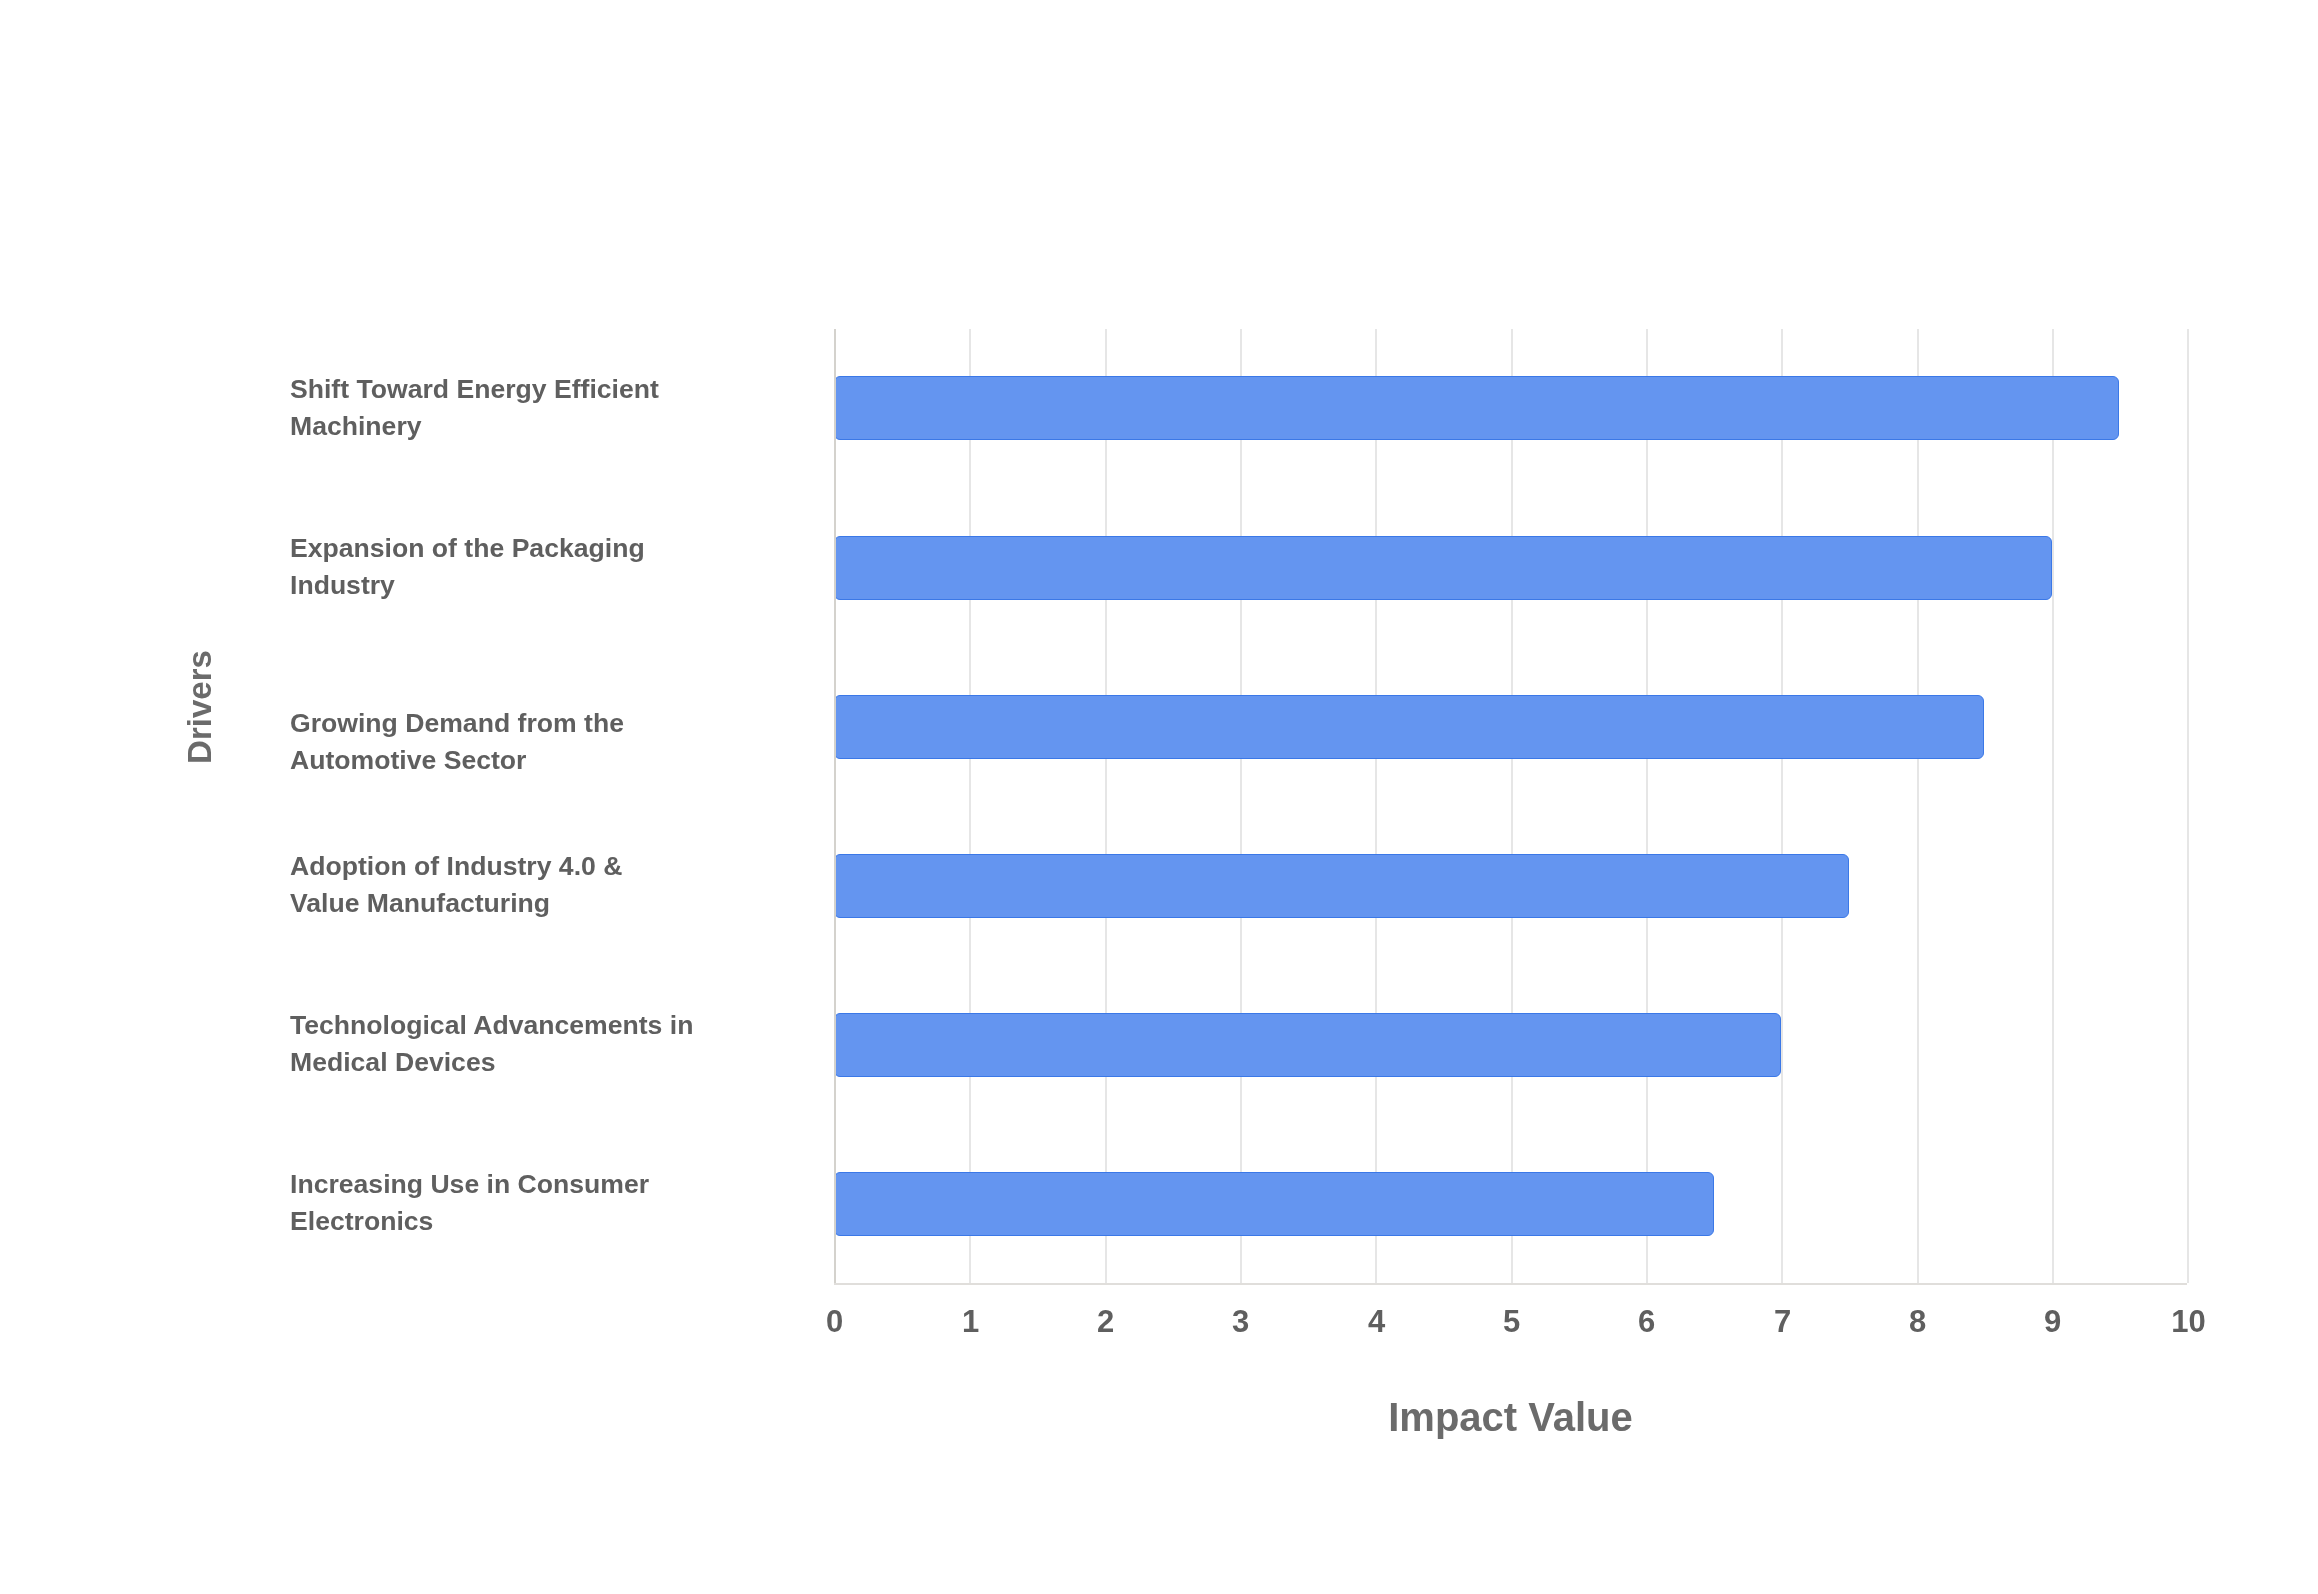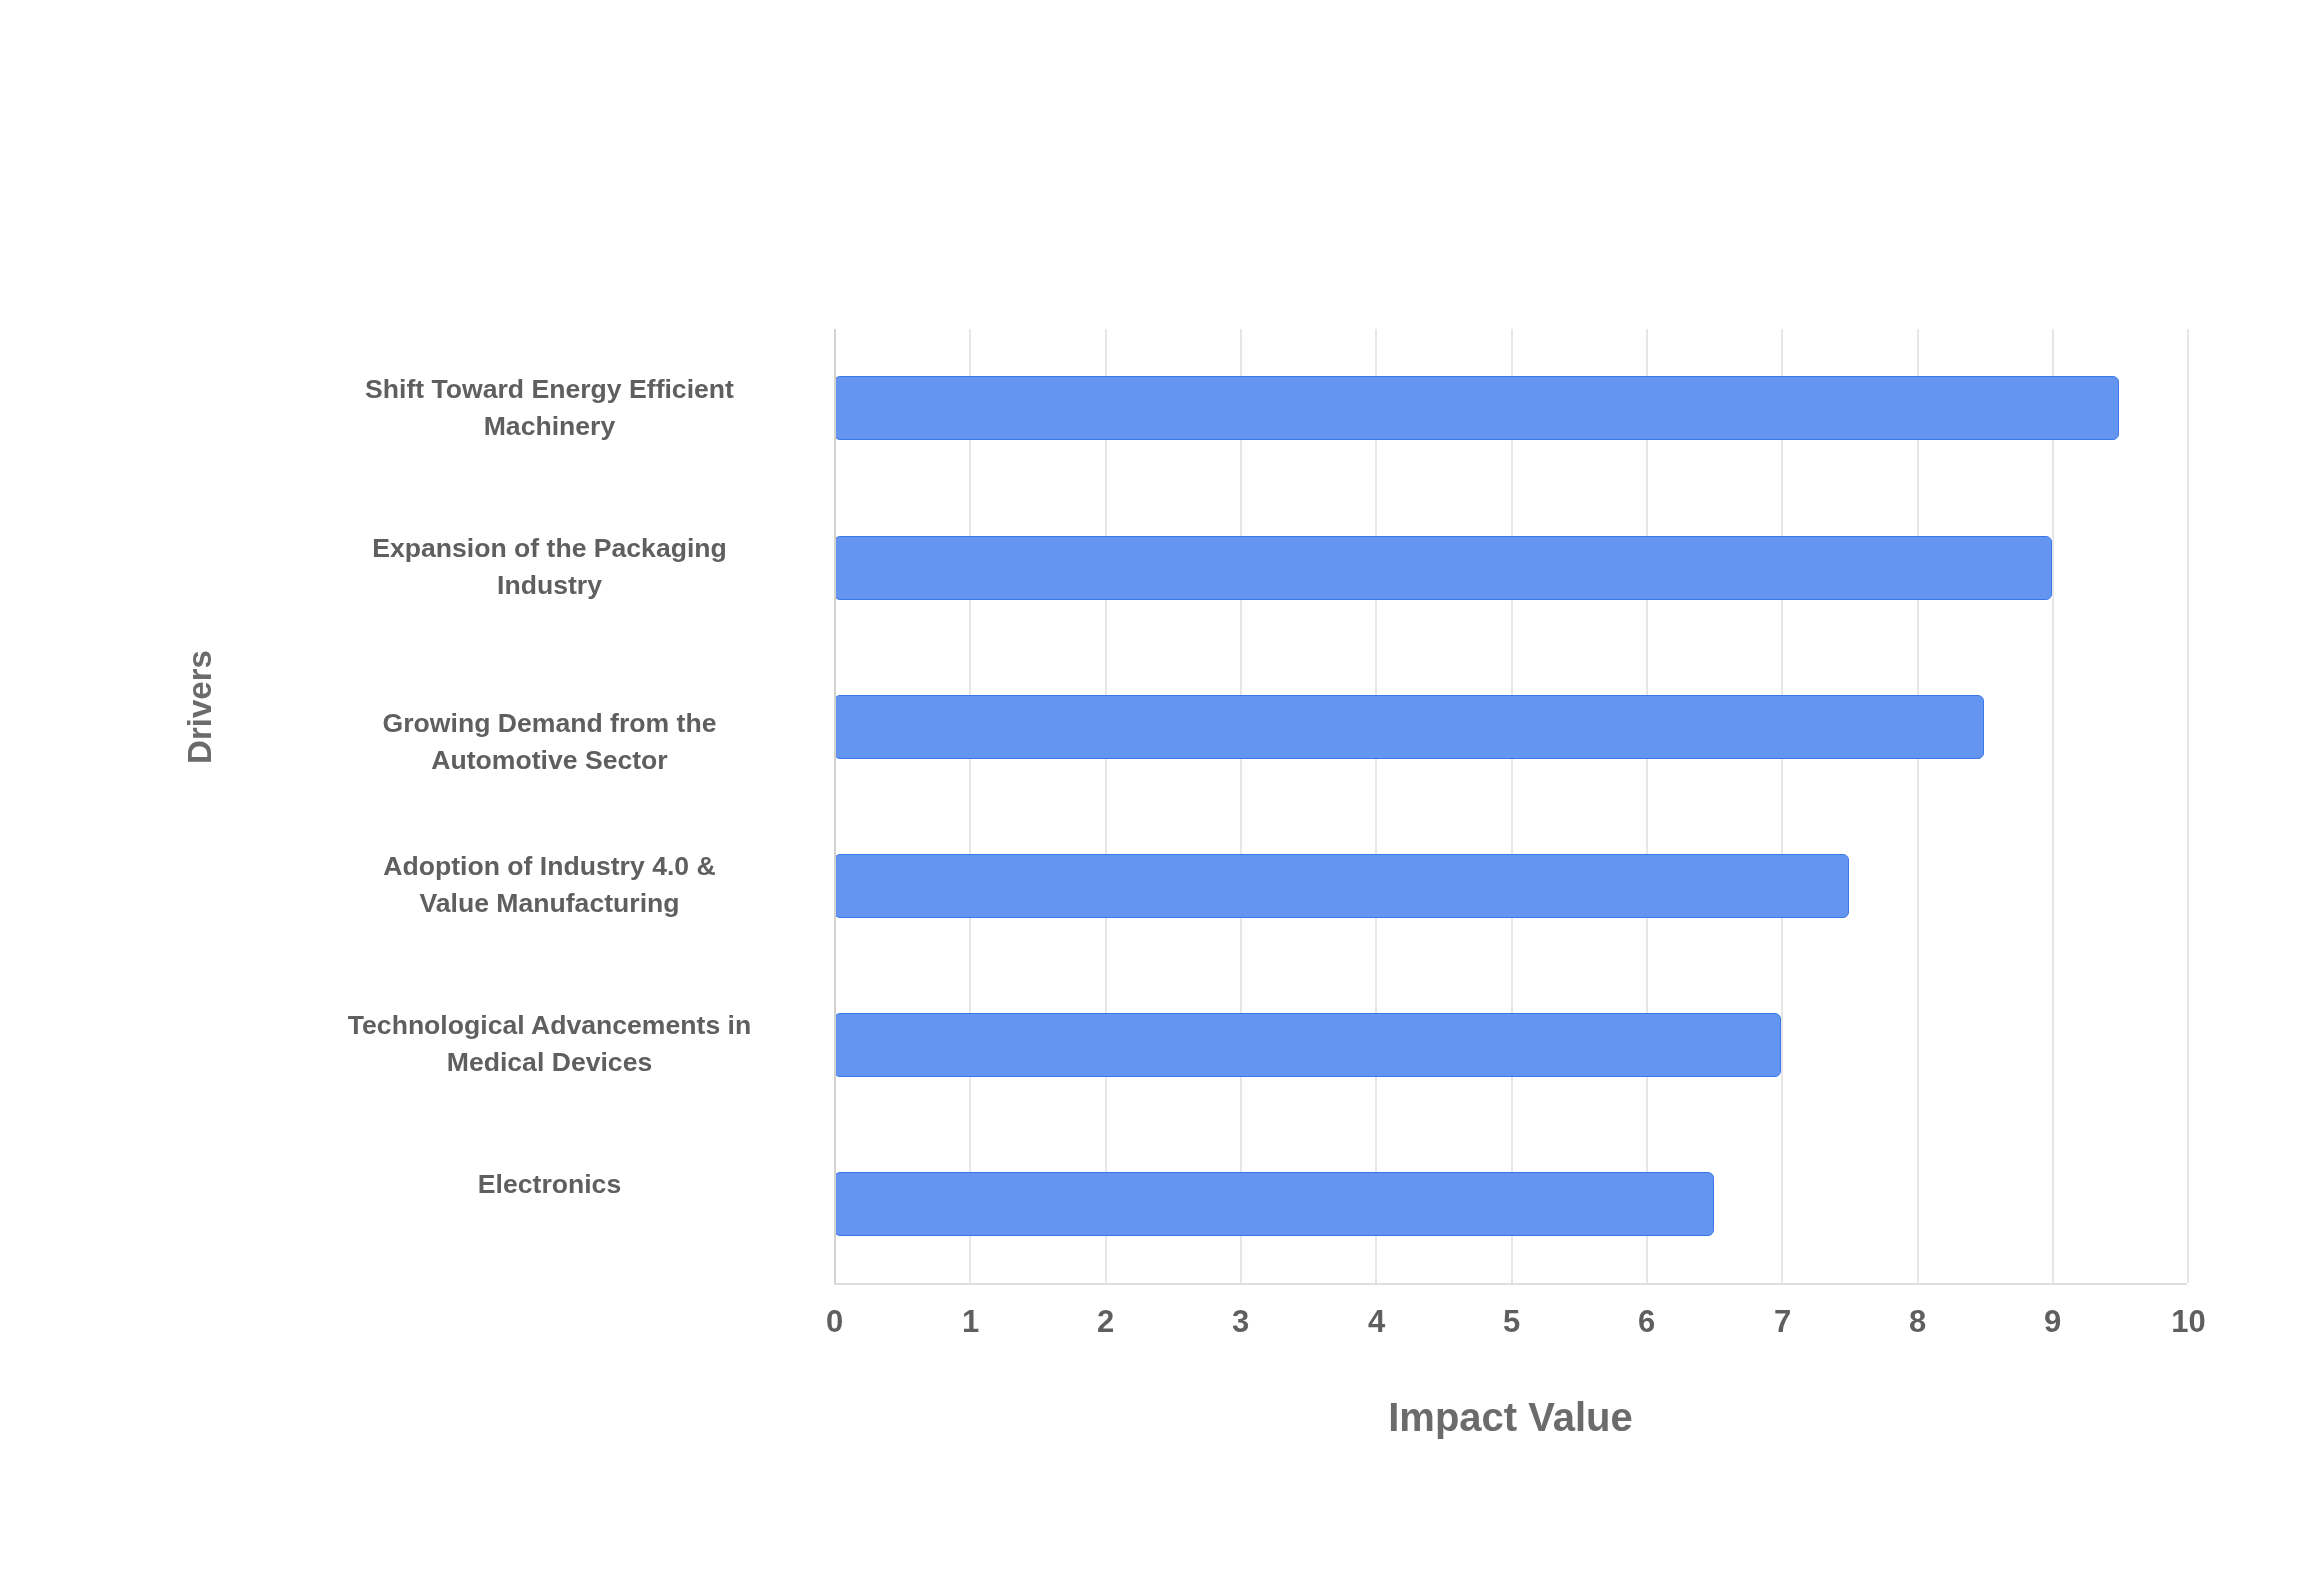--- a/index.html
+++ b/index.html
@@ -93,21 +93,21 @@
     top: 0;
     height: 64px;
     background: #6495f0;
     border: 1.8px solid #3b78e7;
     border-radius: 6px;
     box-sizing: border-box;
   }
   .ytick-label {
     position: absolute;
     width: 519px;
-    text-align: center;
+    text-align: left;
     font-size: 26.6px;
     font-weight: bold;
     color: #5f5f5f;
     line-height: 37px;
     left: 290px;
   }
 
   
   .xtick-label {
     position: absolute;
@@ -204,20 +204,21 @@
       </div>
       <div class="ytick-label" style="top: 848px;">
         <div>Adoption of Industry 4.0 &amp;</div>
         <div>Value Manufacturing</div>
       </div>
       <div class="ytick-label" style="top: 1007px;">
         <div>Technological Advancements in</div>
         <div>Medical Devices</div>
       </div>
       <div class="ytick-label" style="top: 1166px;">
+        <div>Increasing Use in Consumer</div>
         <div>Electronics</div>
       </div>
     </div>
   <div id="xtick-labels">
       <div class="xtick-label" style="left: 834px;">0</div>
       <div class="xtick-label" style="left: 970px;">1</div>
       <div class="xtick-label" style="left: 1105px;">2</div>
       <div class="xtick-label" style="left: 1240px;">3</div>
       <div class="xtick-label" style="left: 1376px;">4</div>
       <div class="xtick-label" style="left: 1511px;">5</div>

